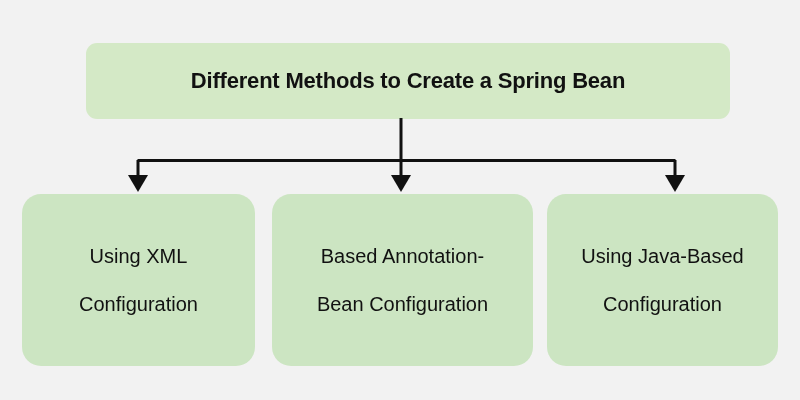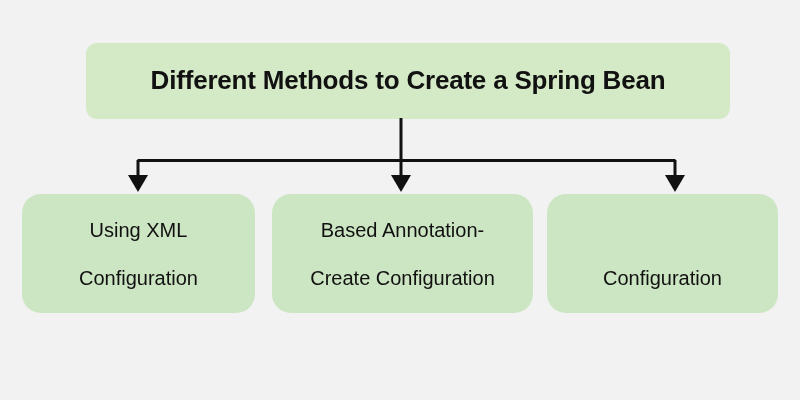--- a/index.html
+++ b/index.html
@@ -32,33 +32,33 @@
   
   #title-node {
     left: 86px;
     top: 43px;
     width: 644px;
     height: 76px;
     background: #d4e9c6;
     border-radius: 11px;
   }
   #title-node .node-label {
-    font-size: 26px;
+    font-size: 22px;
     font-weight: bold;
     letter-spacing: -0.2px;
     line-height: 1.2;
     padding: 0 14px;
   }
 
   
   .leaf {
     background: #cce5c2;
     border-radius: 19px;
     top: 194px;
-    height: 119px;
+    height: 172px;
   }
   .leaf .node-label {
     font-size: 20px;
     font-weight: normal;
     line-height: 48px;
     padding: 0 12px;
   }
   #leaf-0 { left: 22px;  width: 233px; }
   #leaf-1 { left: 272px; width: 261px; }
   #leaf-2 { left: 547px; width: 231px; }
@@ -101,24 +101,24 @@
   <div class="node leaf" id="leaf-0">
     <span class="node-label">
       <span>Using XML</span><br>
       <span>Configuration</span>
     </span>
   </div>
 
   <div class="node leaf" id="leaf-1">
     <span class="node-label">
       <span>Based Annotation-</span><br>
-      <span>Create Configuration</span>
+      <span>Bean Configuration</span>
     </span>
   </div>
 
   <div class="node leaf" id="leaf-2">
     <span class="node-label">
-      <br>
+      <span>Using Java-Based</span><br>
       <span>Configuration</span>
     </span>
   </div>
 
 </div>
 
 </body></html>

